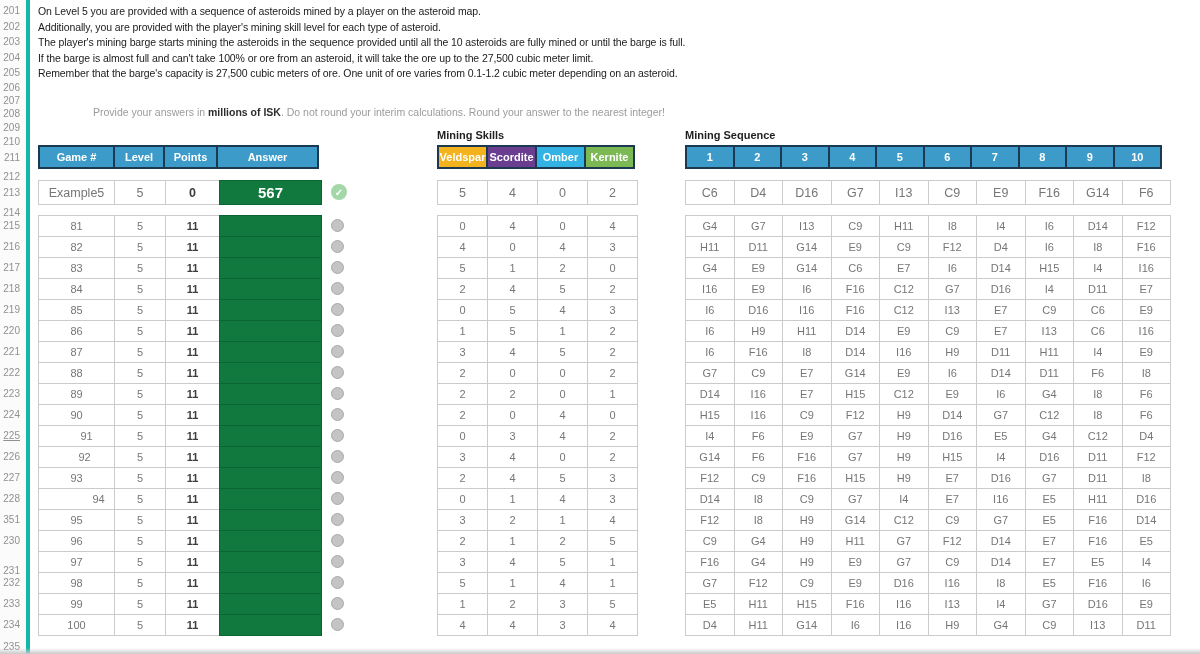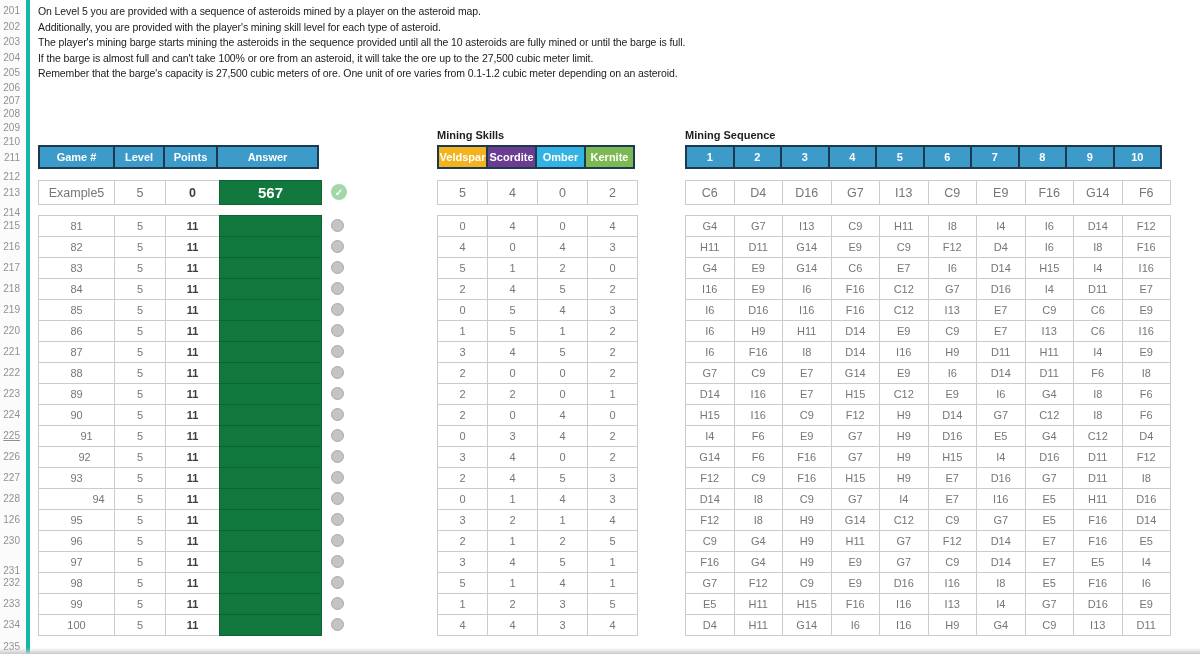--- a/index.html
+++ b/index.html
@@ -57,38 +57,41 @@
       <div class="rownum" style="top: 304px;">219</div>
       <div class="rownum" style="top: 325px;">220</div>
       <div class="rownum" style="top: 346px;">221</div>
       <div class="rownum" style="top: 367px;">222</div>
       <div class="rownum" style="top: 388px;">223</div>
       <div class="rownum" style="top: 409px;">224</div>
       <div class="rownum" style="top: 430px; text-decoration: underline;">225</div>
       <div class="rownum" style="top: 451px;">226</div>
       <div class="rownum" style="top: 472px;">227</div>
       <div class="rownum" style="top: 493px;">228</div>
-      <div class="rownum" style="top: 514px;">126</div>
+      <div class="rownum" style="top: 514px;">351</div>
       <div class="rownum" style="top: 535px;">230</div>
       <div class="rownum" style="top: 565px;">231</div>
       <div class="rownum" style="top: 577px;">232</div>
       <div class="rownum" style="top: 598px;">233</div>
       <div class="rownum" style="top: 619px;">234</div>
       <div class="rownum" style="top: 641px;">235</div>
     </div>
 
   <div id="instructions">
       <div class="iline" style="top: 5px;">On Level 5 you are provided with a sequence of asteroids mined by a player on the asteroid map.</div>
       <div class="iline" style="top: 20.5px;">Additionally, you are provided with the player's mining skill level for each type of asteroid.</div>
       <div class="iline" style="top: 36px;">The player's mining barge starts mining the asteroids in the sequence provided until all the 10 asteroids are fully mined or until the barge is full.</div>
       <div class="iline" style="top: 51.5px;">If the barge is almost full and can't take 100% or ore from an asteroid, it will take the ore up to the 27,500 cubic meter limit.</div>
       <div class="iline" style="top: 67px;">Remember that the barge's capacity is 27,500 cubic meters of ore. One unit of ore varies from 0.1-1.2 cubic meter depending on an asteroid.</div>
     </div>
 
 
+  <div class="note">
+    <span>Provide your answers in </span><span class="nb">millions of ISK</span><span>. Do not round your interim calculations. Round your answer to the nearest integer!</span>
+  </div>
 
   <div class="title" style="left:437px">Mining Skills</div>
   <div class="title" style="left:685px">Mining Sequence</div>
 
   <div id="tables">
       <div class="grid-row" style="left: 38px; top: 145px;">
         <div class="hcell" style="width: 77px; background: rgb(61, 155, 201); border-color: rgb(27, 58, 82);">Game #</div>
         <div class="hcell" style="width: 52px; background: rgb(61, 155, 201); border-color: rgb(27, 58, 82);">Level</div>
         <div class="hcell" style="width: 55px; background: rgb(61, 155, 201); border-color: rgb(27, 58, 82);">Points</div>
         <div class="hcell" style="width: 103px; background: rgb(61, 155, 201); border-color: rgb(27, 58, 82);">Answer</div>

